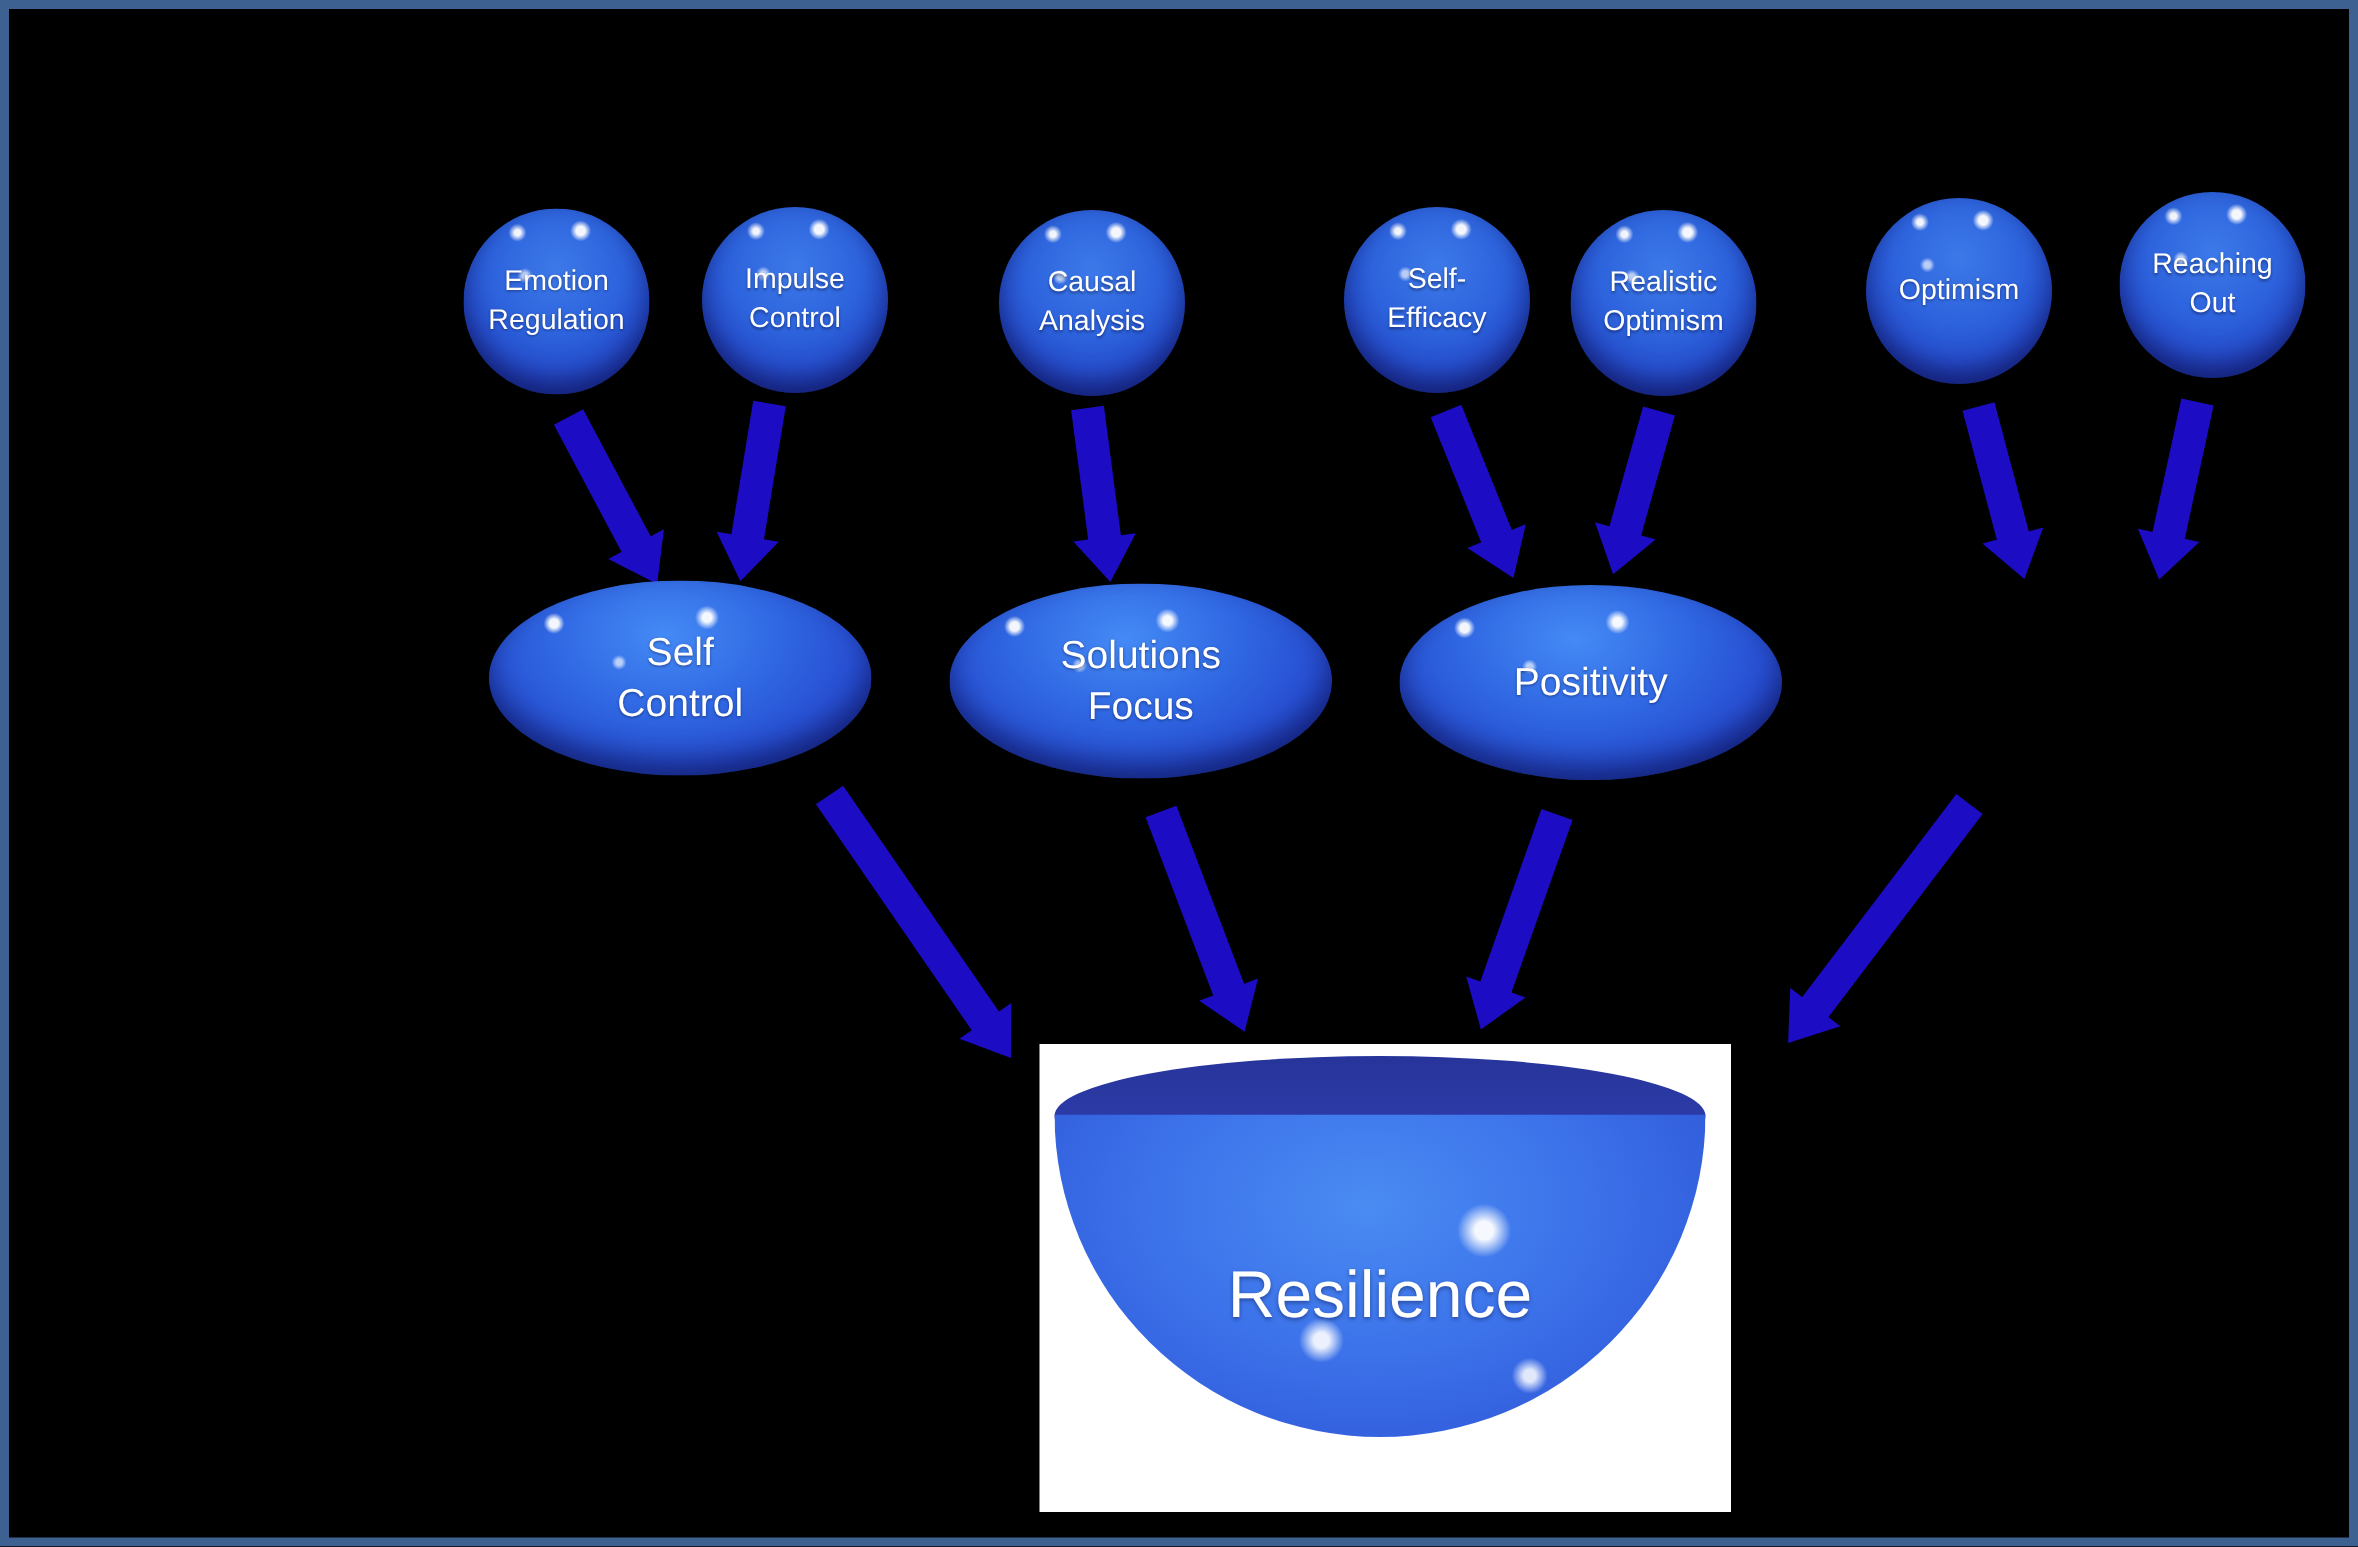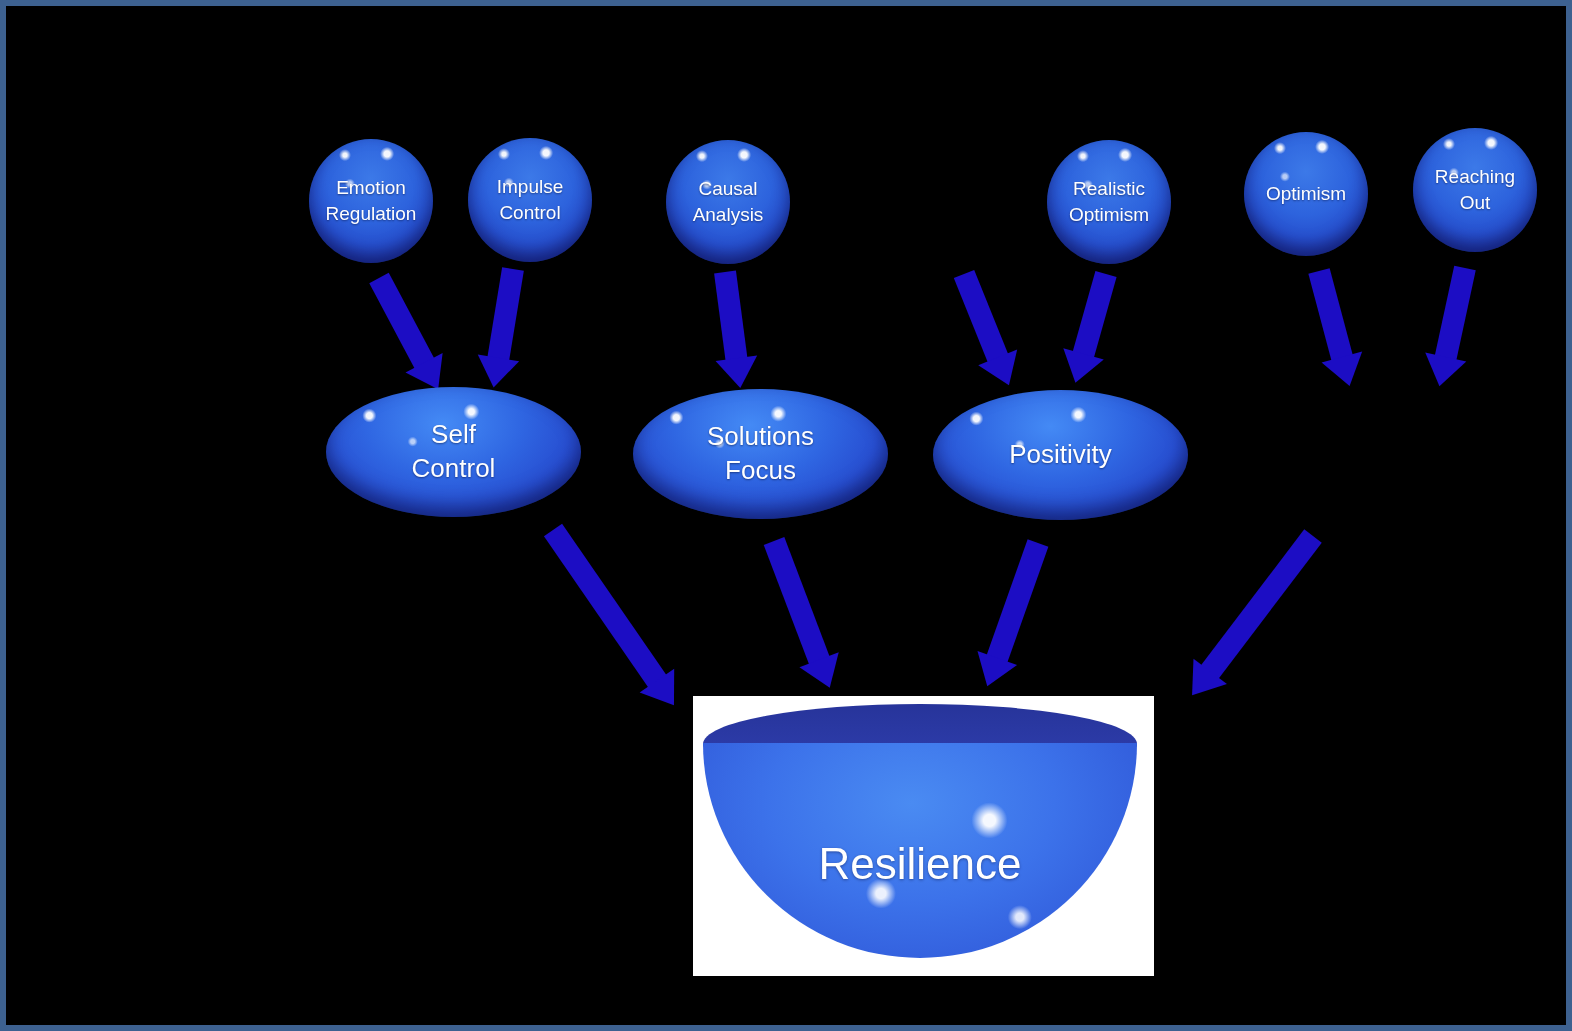--- a/index.html
+++ b/index.html
@@ -37,21 +37,21 @@
 
   
   .arrow { position:absolute; height:22px; transform-origin:0 50%; }
   .arrow .shaft { position:absolute; left:0; right:26px; top:0; height:22px; background:#1c0dc4; }
   .arrow .head {
     position:absolute; right:-2px; top:50%; margin-top:-21px; width:0; height:0;
     border-left:30px solid #1c0dc4; border-top:21px solid transparent; border-bottom:21px solid transparent;
   }
 
   
-  .bowl-backdrop { position:absolute; left:687px; top:690px; width:461px; height:280px; background:#fff; }
+  .bowl-backdrop { position:absolute; left:687px; top:690px; width:461px; height:312px; background:#fff; }
   .bowl-rim {
     position:absolute; left:10px; top:8px; width:434px; height:80px; border-radius:50%;
     background: linear-gradient(180deg, #27349a 0%, #2c3ba8 55%, #3a4cc0 90%, #4156cc 100%);
   }
   .bowl-body {
     position:absolute; left:10px; top:47px; width:434px; height:215px;
     border-radius:0 0 50% 50% / 0 0 100% 100%;
     background:
       radial-gradient(circle at 66% 36%, rgba(255,255,255,.95) 0 6px, rgba(255,255,255,0) 18px),
       radial-gradient(circle at 41% 70%, rgba(255,255,255,.9) 0 5px, rgba(255,255,255,0) 15px),
@@ -73,20 +73,24 @@
     <span>Emotion
 Regulation</span>
   </div>
   <div class="sphere" style="left:462px; top:132px;">
     <span>Impulse
 Control</span>
   </div>
   <div class="sphere" style="left:660px; top:134px;">
     <span>Causal
 Analysis</span>
+  </div>
+  <div class="sphere" style="left:890px; top:132px;">
+    <span>Self-
+Efficacy</span>
   </div>
   <div class="sphere" style="left:1041px; top:134px;">
     <span>Realistic
 Optimism</span>
   </div>
   <div class="sphere" style="left:1238px; top:126px;">
     <span>Optimism</span>
   </div>
   <div class="sphere" style="left:1407px; top:122px;align-items:center;">
     <span>Reaching

